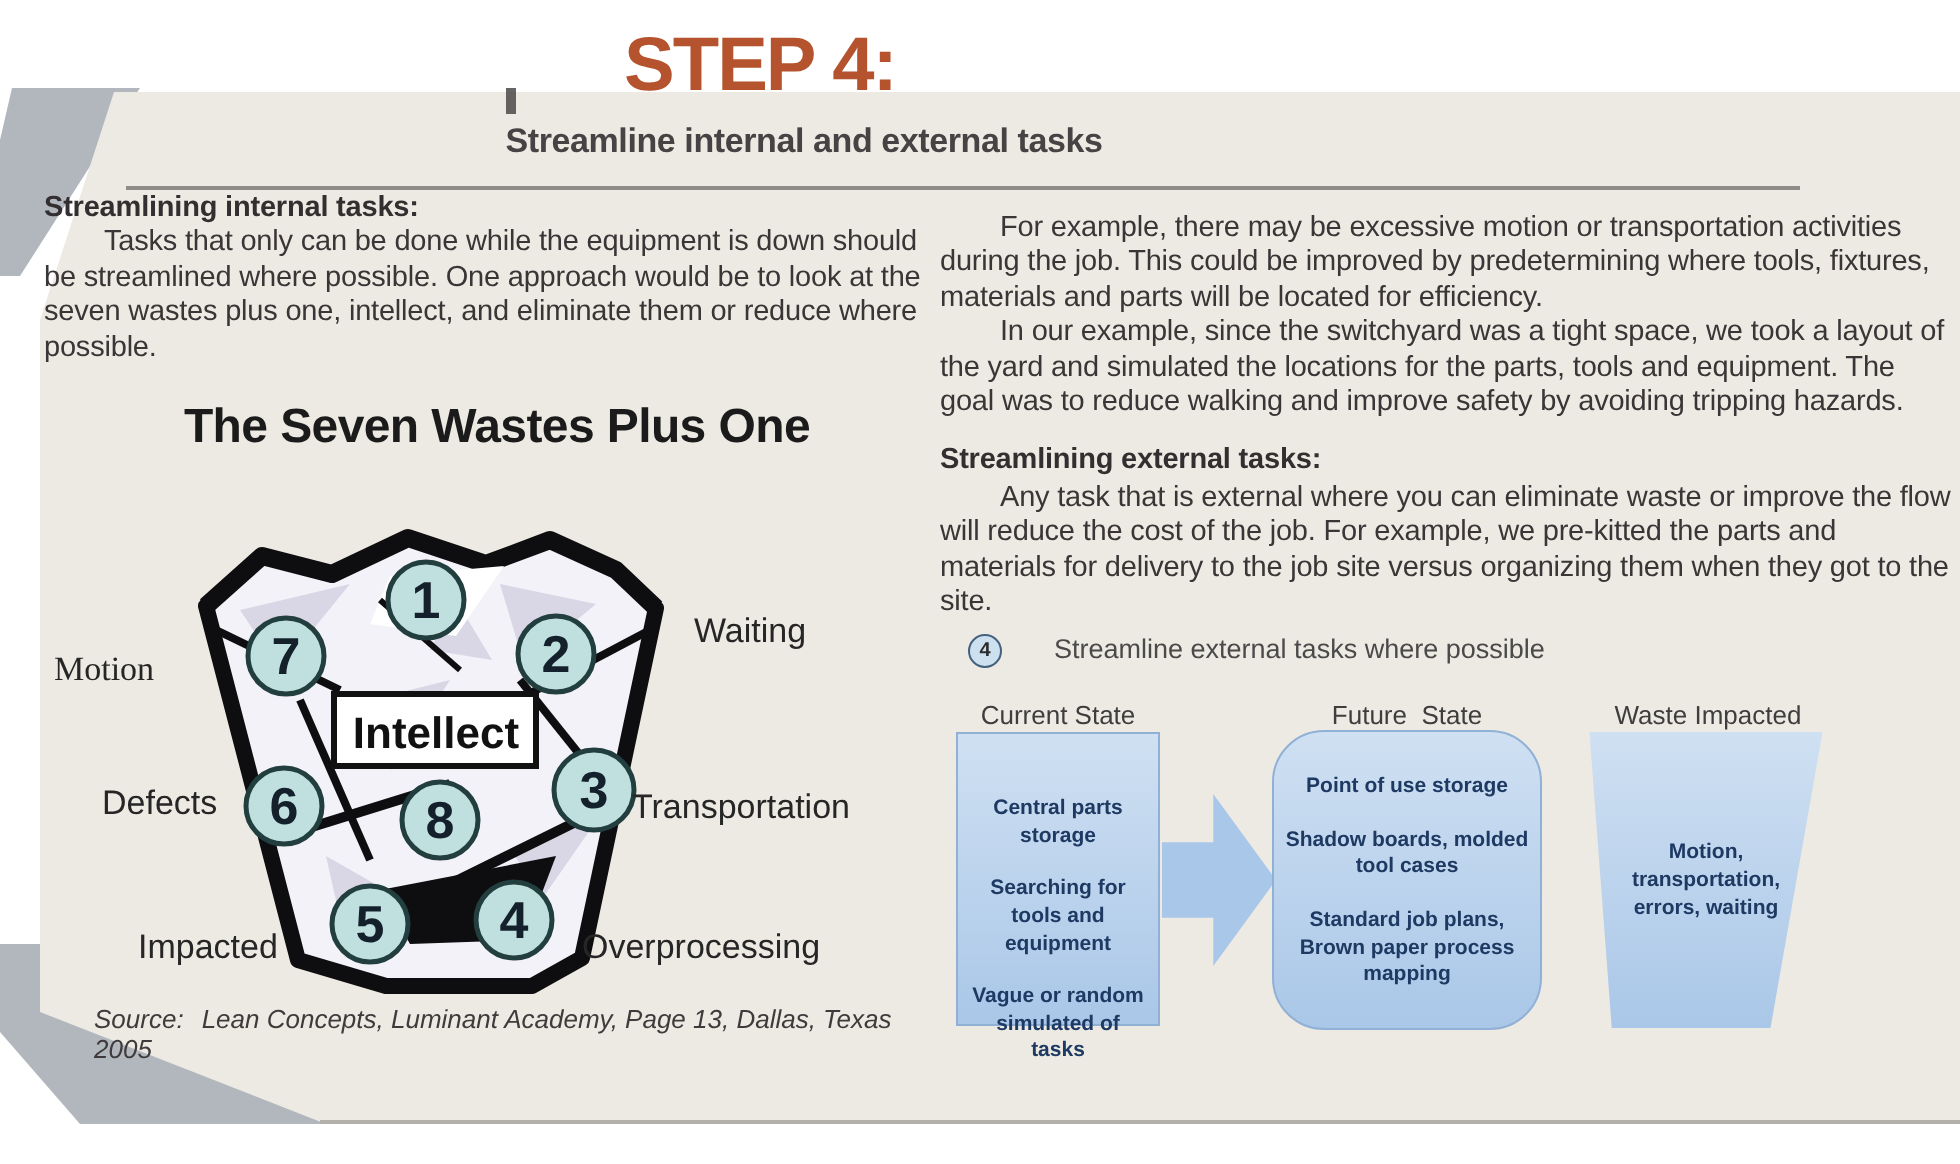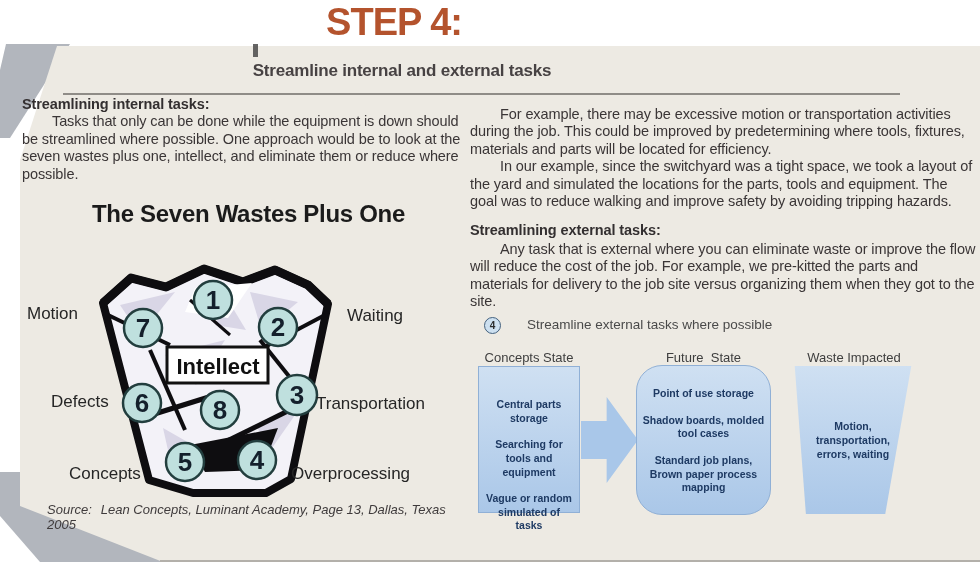--- a/index.html
+++ b/index.html
@@ -9,41 +9,41 @@
 
   
   .ribbon{position:absolute;inset:0;background:#b2b6bd;}
   .ribbon-top{clip-path:polygon(6px 44px,70px 44px,10px 138px,0px 138px,0px 70px);}
   .ribbon-bottom{clip-path:polygon(0px 472px,36px 472px,168px 562px,40px 562px,0px 516px);}
   .panel{position:absolute;inset:0;background:#edeae3;
          clip-path:polygon(57px 46px,980px 46px,980px 562px,163px 562px,20px 506px,20px 160px);}
   .panel-bottom-line{left:160px;top:560px;width:820px;height:2px;background:#b3b0aa;}
 
   
-  .title{left:298px;top:1px;width:164px;margin:0;text-align:right;
+  .title{left:298px;top:12px;width:164px;margin:0;text-align:center;
          font-size:38px;font-weight:bold;letter-spacing:-1px;color:#b4532d;}
   .artifact{left:253px;top:44px;width:5px;height:13px;background:#4a4a4a;opacity:.85;}
   .subtitle{left:100px;top:61px;width:604px;margin:0;text-align:center;
             font-size:17px;font-weight:bold;color:#474243;letter-spacing:-0.2px;}
   .divider{left:63px;top:93px;width:837px;height:2px;background:#8f8c87;}
 
   
   .col{color:#3a3536;font-size:14.5px;line-height:17.4px;letter-spacing:-0.1px;}
   .col-left{left:22px;top:96px;width:443px;}
   .col-right{left:470px;top:106px;width:506px;}
   .col h3{margin:0;font-size:14.5px;color:#332f30;}
   .col p{margin:0;text-indent:30px;}
   .col .h2gap{margin-top:12px;margin-bottom:1px;}
 
   
   .wastes-title{left:55px;top:200px;width:350px;text-align:right;
                 font-size:24px;font-weight:bold;color:#1b1b1b;letter-spacing:-0.3px;}
   .overprod{left:75px;top:235px;width:300px;text-align:center;font-size:17px;color:#262626;}
   .wlabel{font-size:17px;color:#262626;white-space:nowrap;}
-  .lbl-motion{left:27px;top:304px;}
+  .lbl-motion{left:27px;top:325px;font-family:Liberation Serif, serif;}
   .lbl-waiting{left:347px;top:306px;}
   .lbl-defects{left:51px;top:392px;}
   .lbl-transportation{left:316px;top:394px;}
   .lbl-inventory{left:69px;top:464px;}
   .lbl-overprocessing{left:291px;top:464px;}
   .basket-svg{left:95px;top:262px;width:240px;height:248px;}
   .source-row{left:47px;top:502px;width:430px;font-size:13px;color:#3f3b3c;font-style:italic;}
   .source-row .pre{font-style:italic;margin-right:9px;}
 
   
@@ -135,38 +135,38 @@
       <text x="142" y="412" fill="#14202c">6</text>
       <text x="143" y="337" fill="#14202c">7</text>
       <text x="220" y="419" fill="#14202c">8</text>
     </g>
   </svg>
 
   <div class="abs wlabel lbl-motion">Motion</div>
   <div class="abs wlabel lbl-waiting">Waiting</div>
   <div class="abs wlabel lbl-defects">Defects</div>
   <div class="abs wlabel lbl-transportation">Transportation</div>
-  <div class="abs wlabel lbl-inventory">Concepts</div>
+  <div class="abs wlabel lbl-inventory">Impacted</div>
   <div class="abs wlabel lbl-overprocessing">Overprocessing</div>
 
   <div class="abs source-row">
     <span class="pre">Source:</span><span>Lean Concepts, Luminant Academy, Page 13, Dallas, Texas 2005</span>
   </div>
 
   <div class="abs col col-right">
     <p>For example, there may be excessive motion or transportation activities during the job. This could be improved by predetermining where tools, fixtures, materials and parts will be located for efficiency.</p>
     <p>In our example, since the switchyard was a tight space, we took a layout of the yard and simulated the locations for the parts, tools and equipment. The goal was to reduce walking and improve safety by avoiding tripping hazards.</p>
     <h3 class="h2gap">Streamlining external tasks:</h3>
     <p>Any task that is external where you can eliminate waste or improve the flow will reduce the cost of the job. For example, we pre-kitted the parts and materials for delivery to the job site versus organizing them when they got to the site.</p>
   </div>
 
   <div class="abs badge4">4</div>
   <div class="abs flow-caption">Streamline external tasks where possible</div>
 
-  <div class="abs flow-header hdr-current">Concepts State</div>
+  <div class="abs flow-header hdr-current">Current State</div>
   <div class="abs flow-header hdr-future">Future  State</div>
   <div class="abs flow-header hdr-waste">Waste Impacted</div>
 
   <div class="abs bluebox box-current">
     <div class="item">Central parts storage</div>
     <div class="item">Searching for tools and equipment</div>
     <div class="item">Vague or random simulated of tasks</div>
   </div>
 
   <div class="abs flow-arrow"></div>

